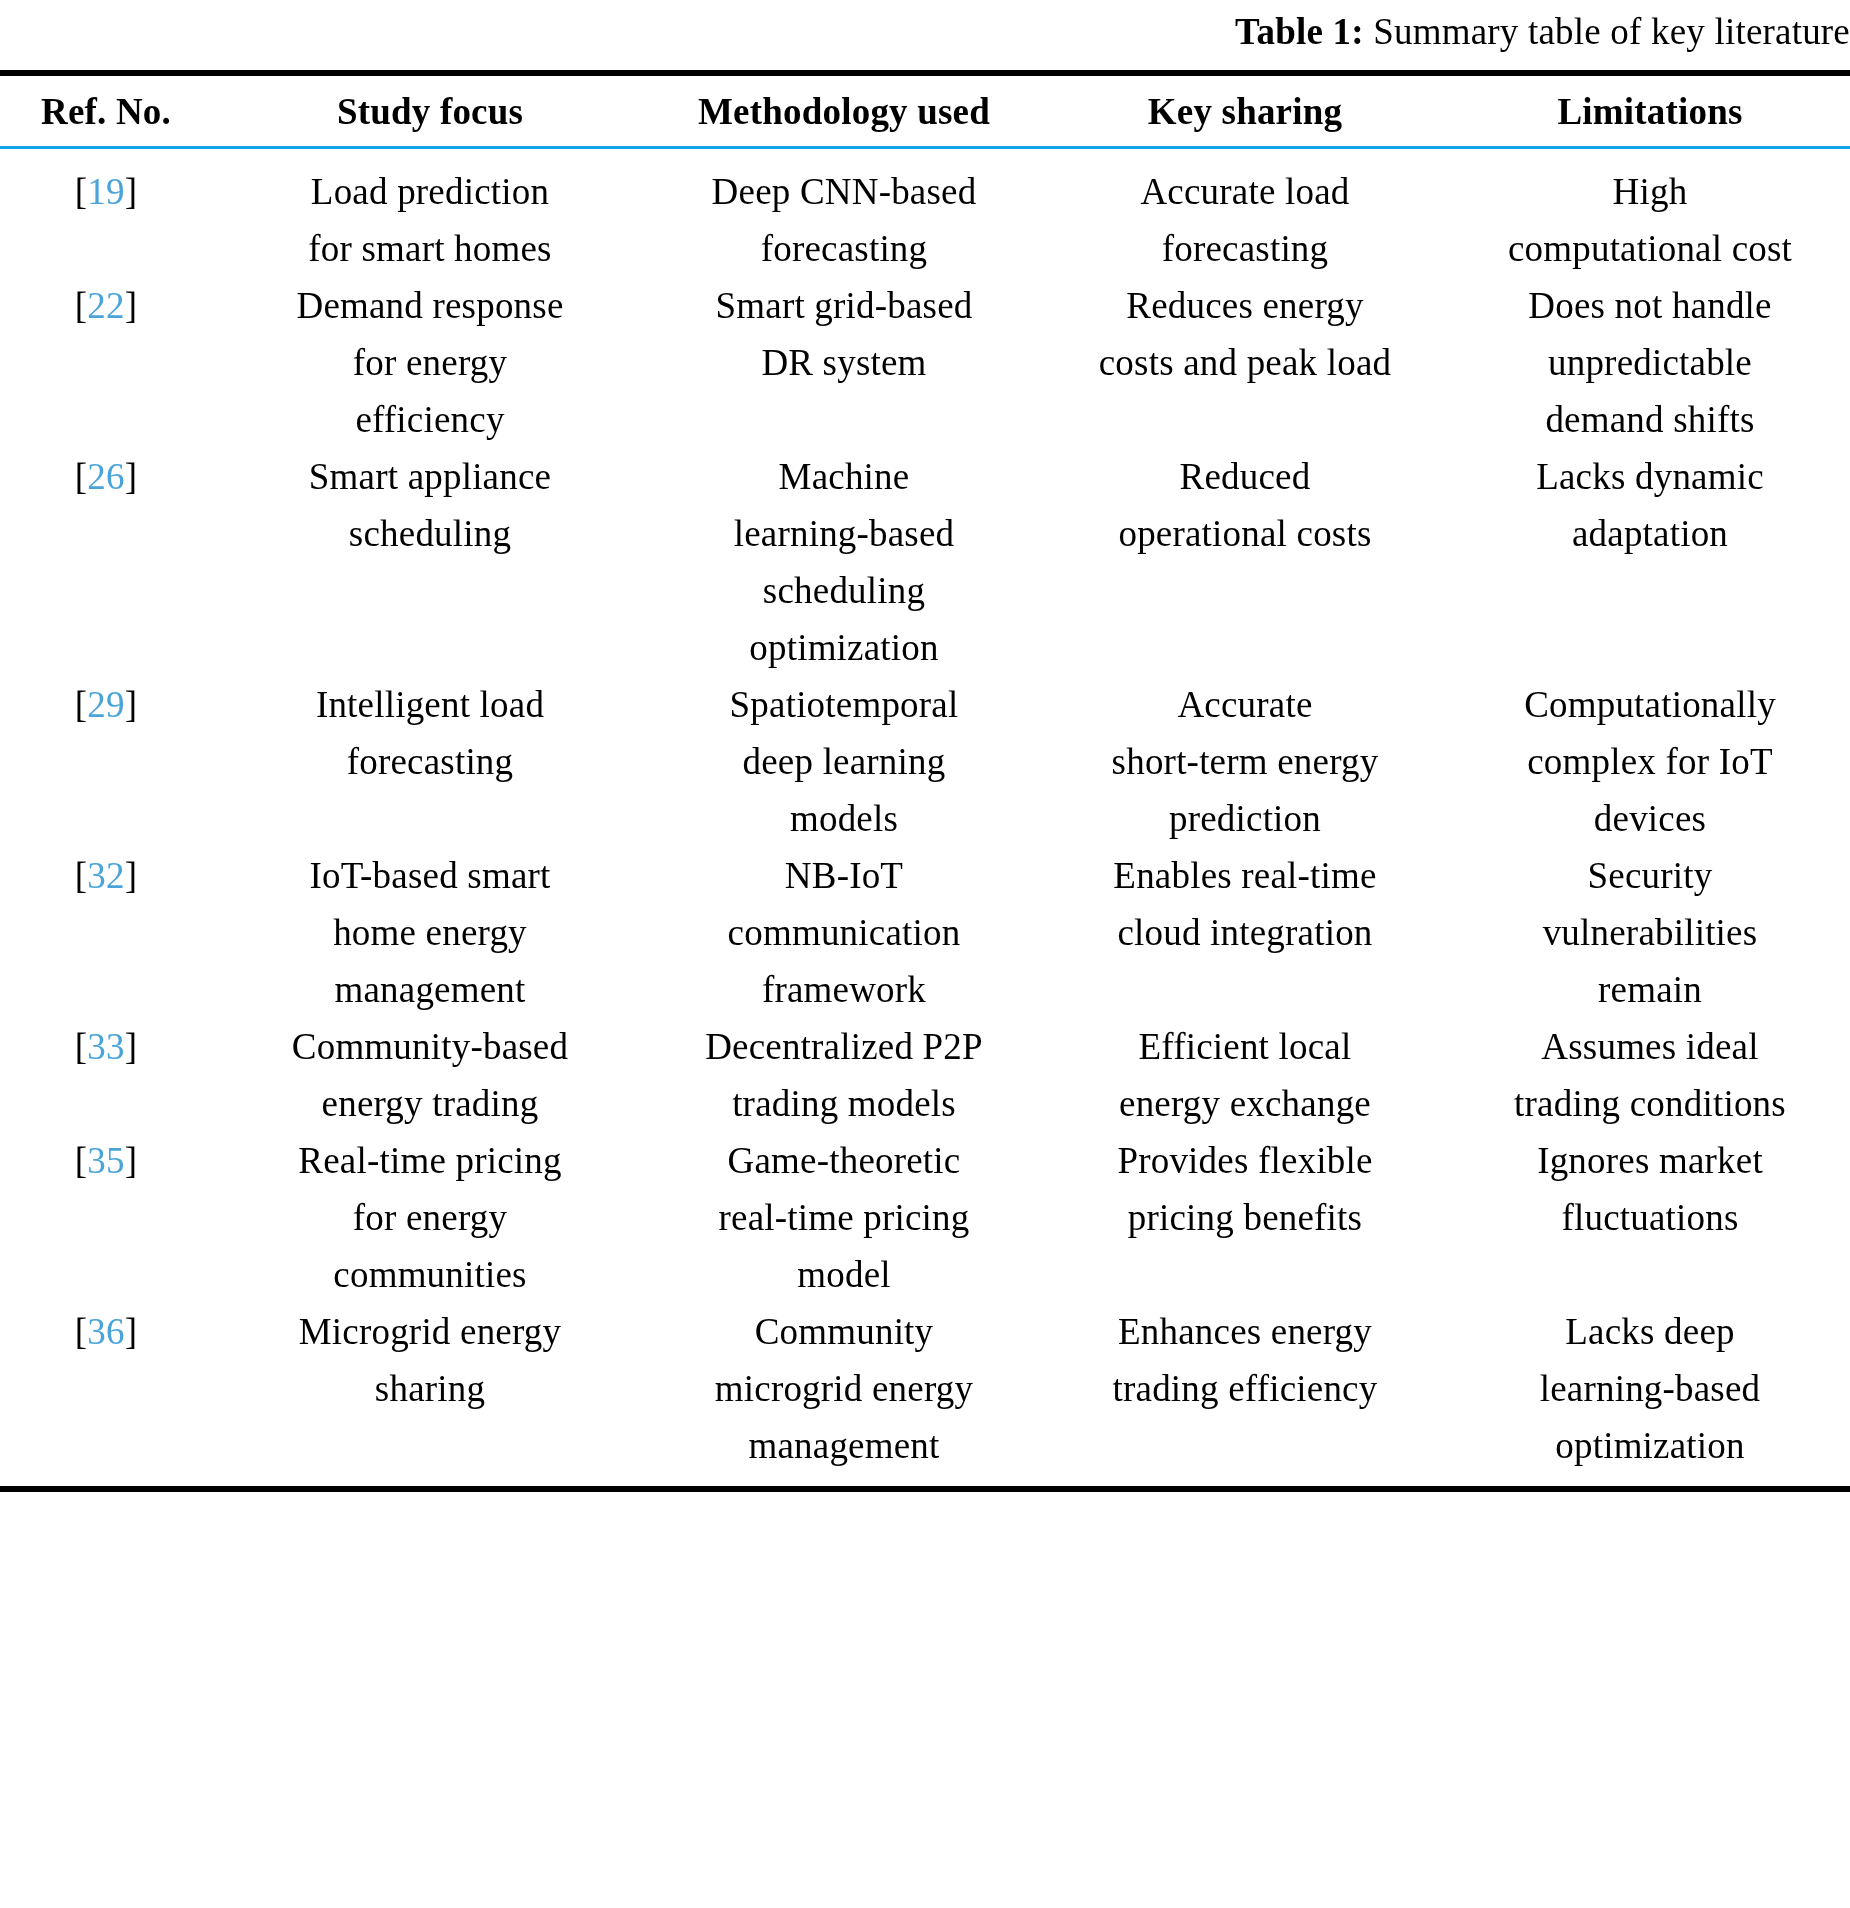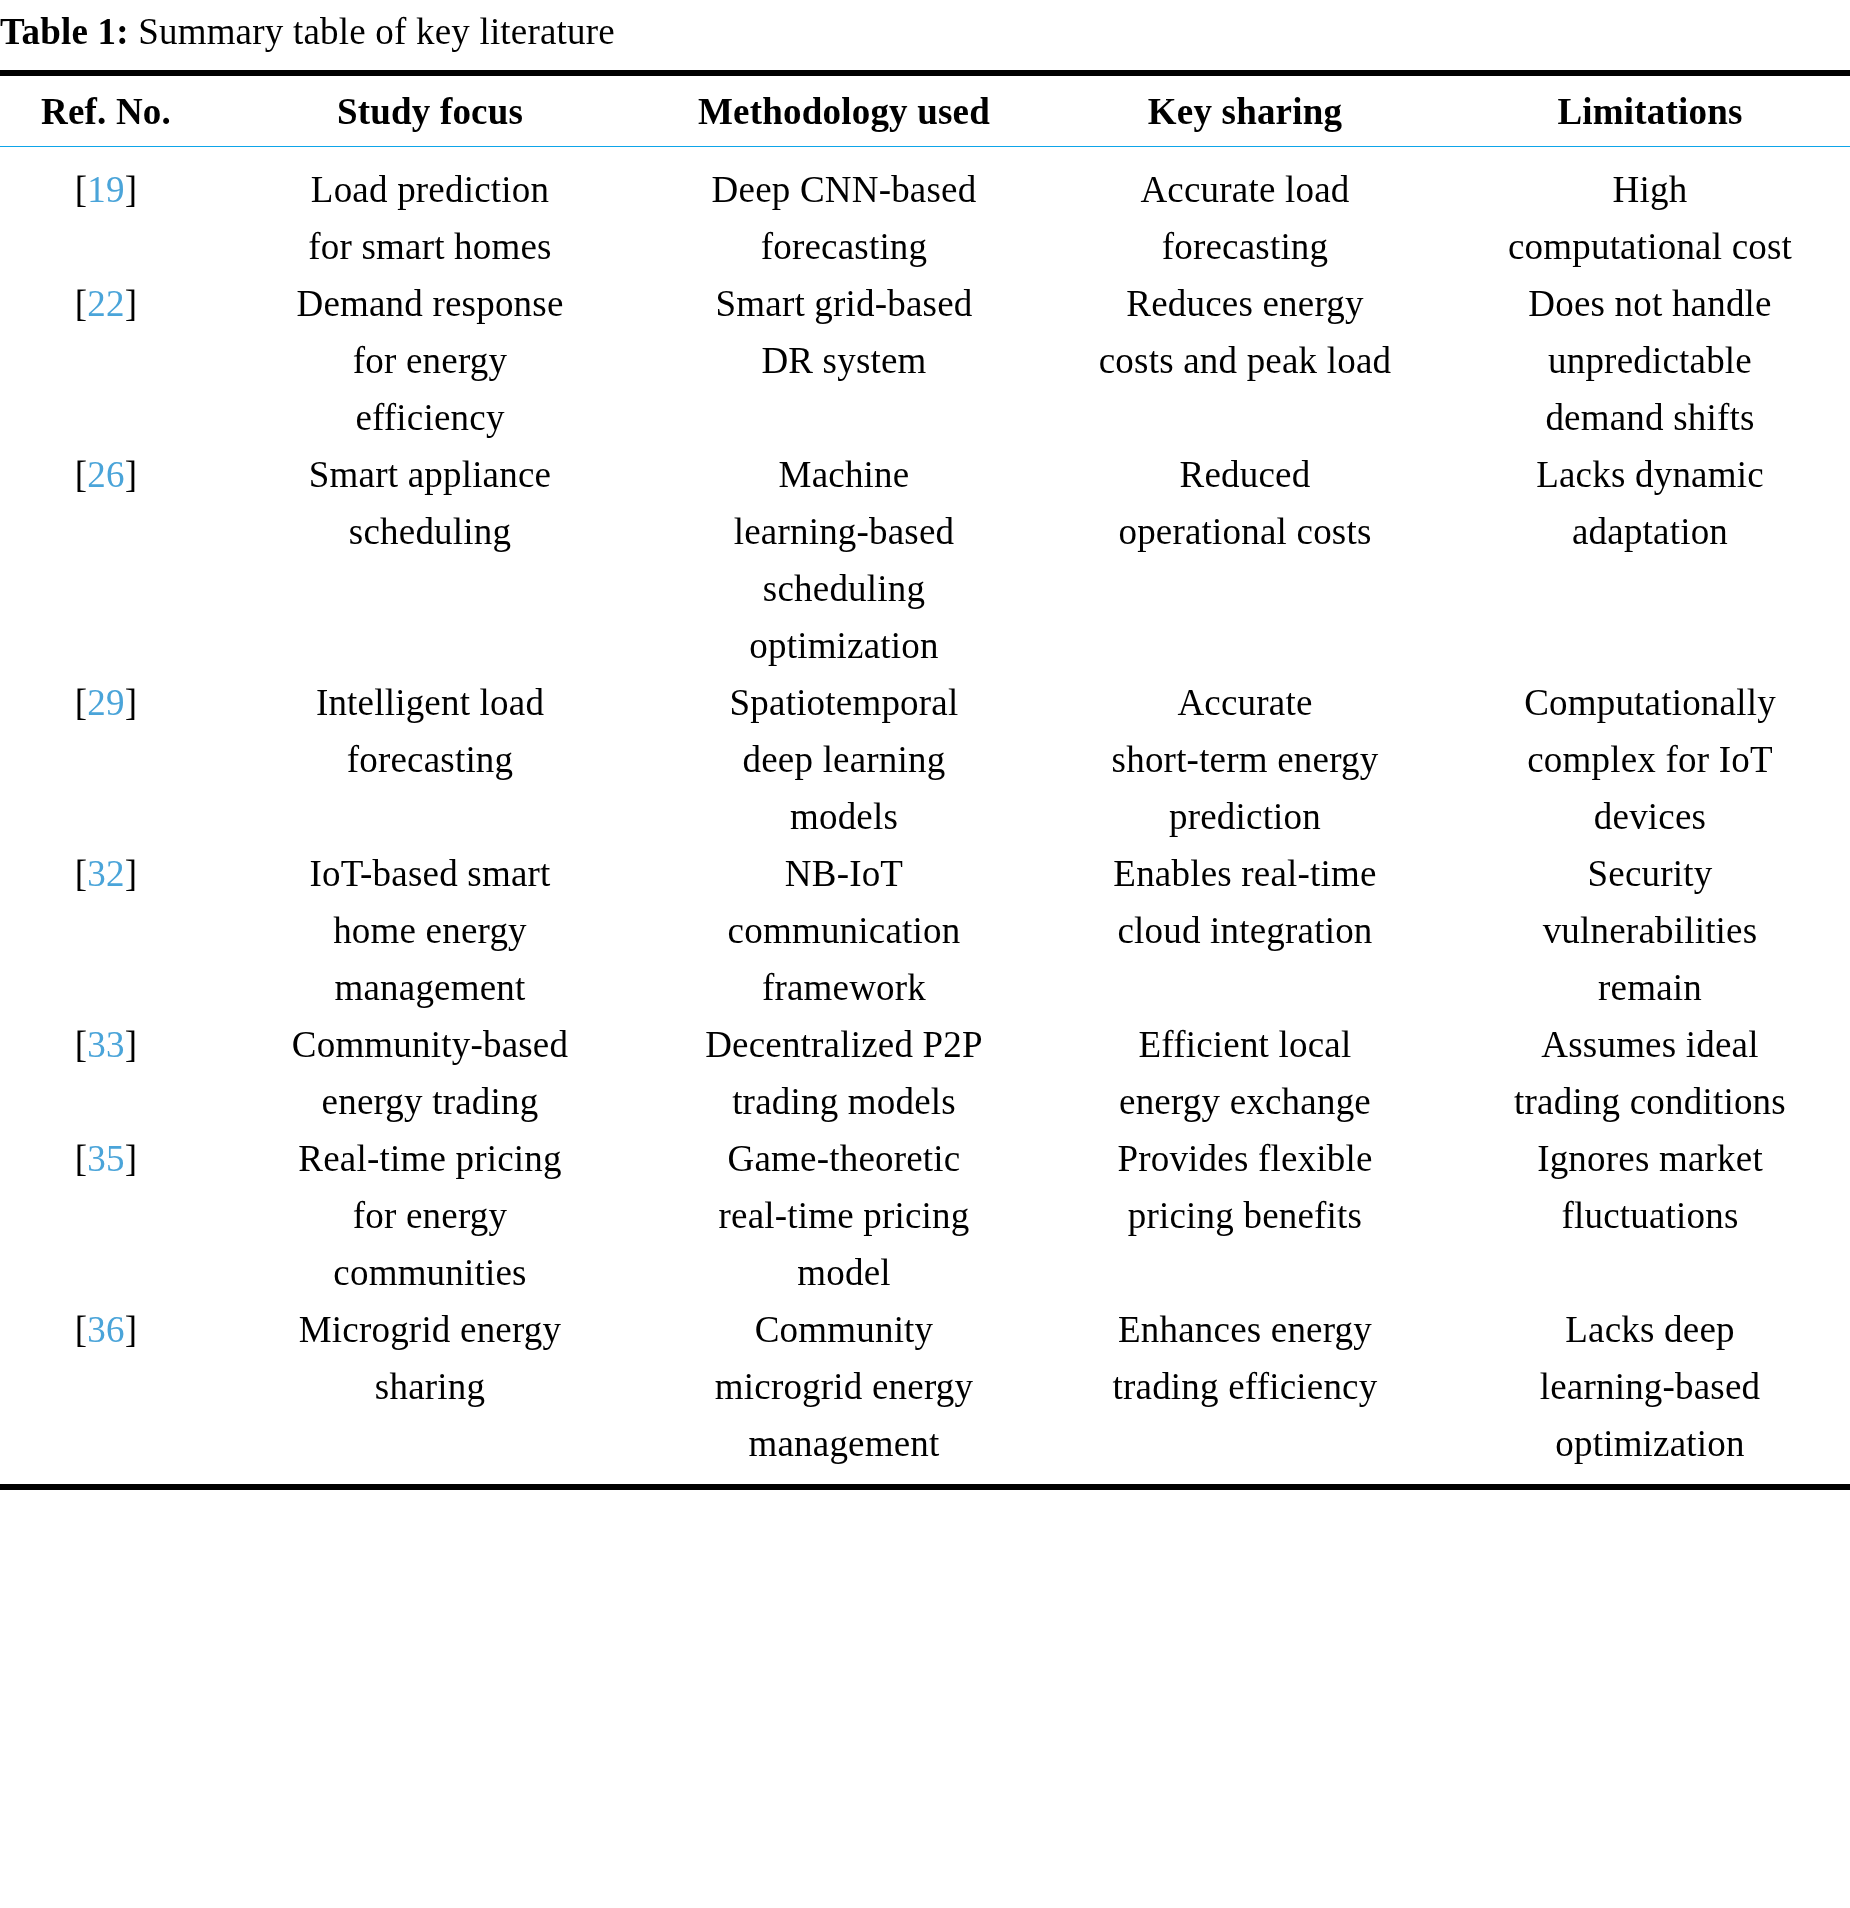--- a/index.html
+++ b/index.html
@@ -8,21 +8,21 @@
     background: #ffffff;
   }
   body {
     width: 1850px;
     height: 1908px;
     color: #000000;
     font-family: "Liberation Serif", "DejaVu Serif", serif;
     overflow: hidden;
   }
   .caption {
-    text-align: left;
+    text-align: right;
     font-size: 37px;
     line-height: 46px;
     padding-top: 9px;
     margin-bottom: 15px;
     letter-spacing: 0.2px;
   }
   .caption .caption-label {
     font-weight: bold;
   }
   table.lit-table {
@@ -37,21 +37,21 @@
   col.c-m   { width: 392px; }
   col.c-kf  { width: 410px; }
   col.c-lim { width: 400px; }
   thead th {
     font-weight: bold;
     font-size: 37px;
     height: 70px;
     vertical-align: middle;
     text-align: center;
     padding: 0;
-    border-bottom: 1px solid #0ea5e9;
+    border-bottom: 3px solid #0ea5e9;
     letter-spacing: 0.2px;
   }
   tbody td {
     font-size: 37px;
     line-height: 57px;
     vertical-align: top;
     text-align: center;
     padding: 0;
     white-space: pre-line;
     letter-spacing: 0.2px;

